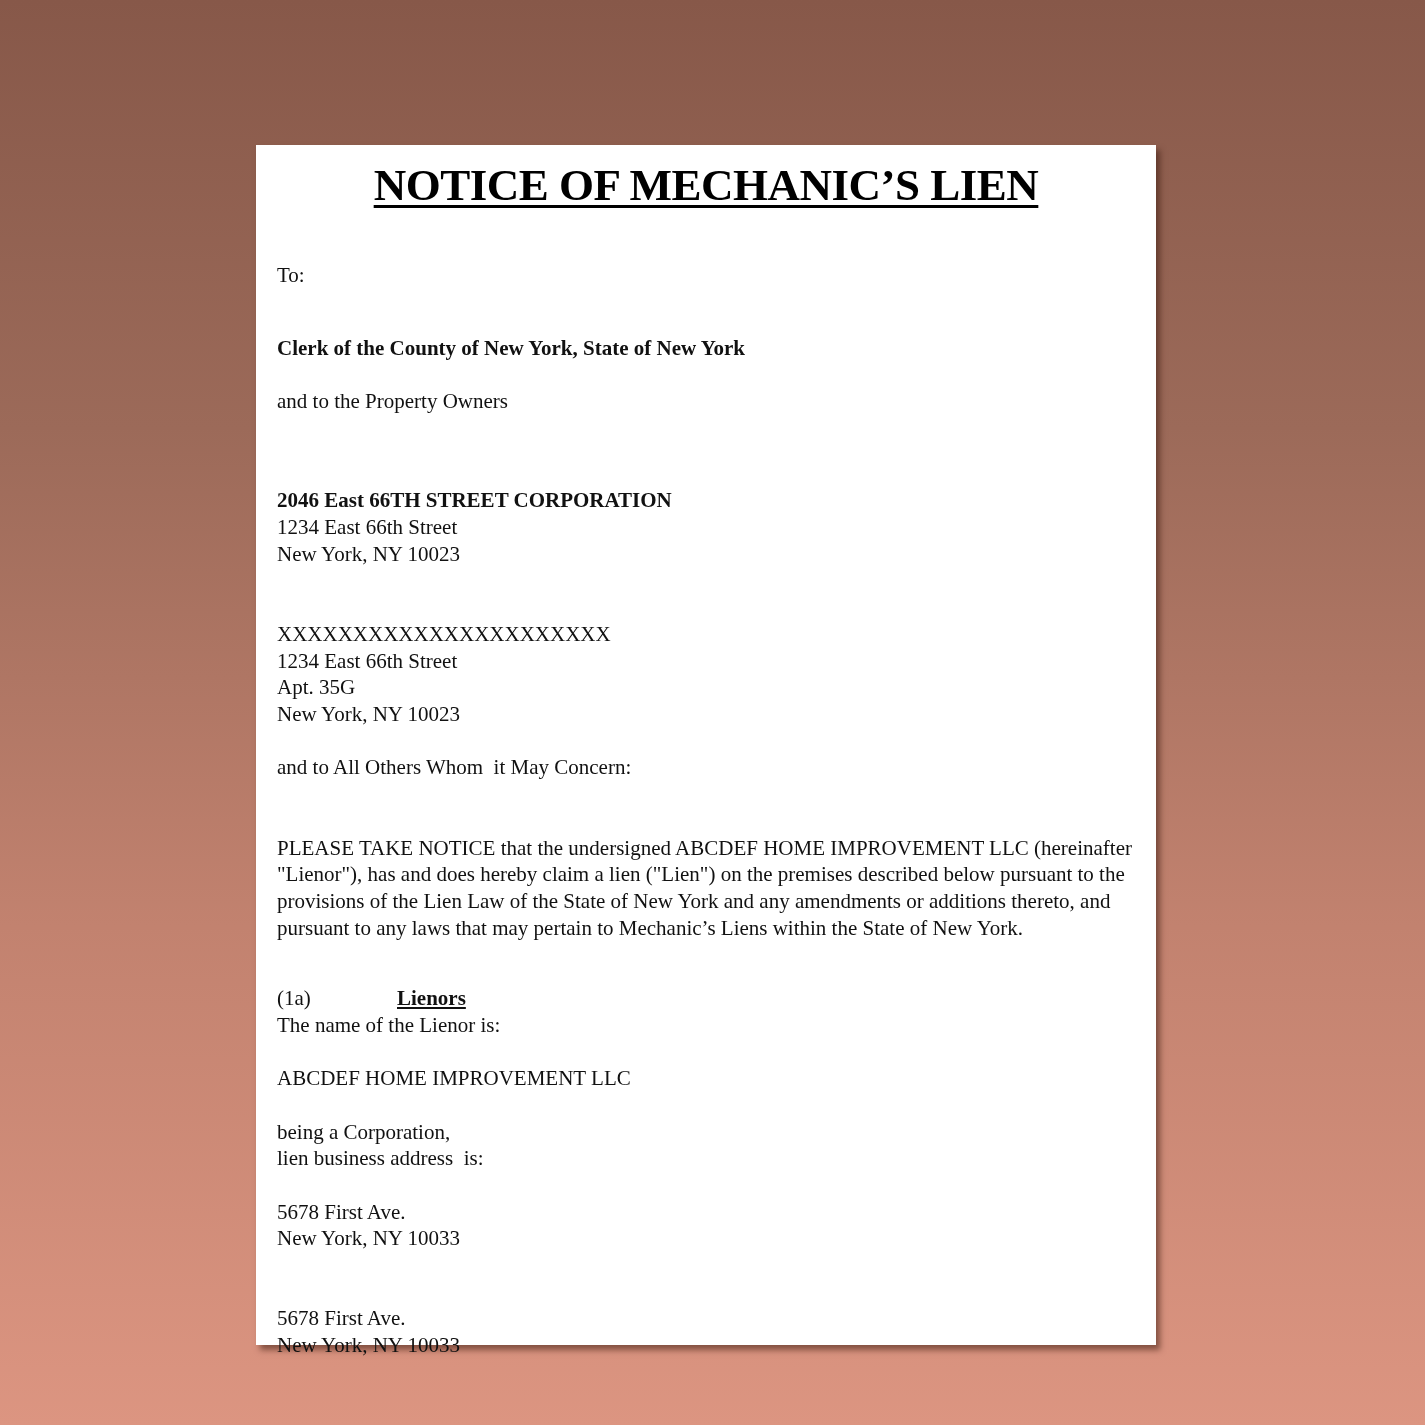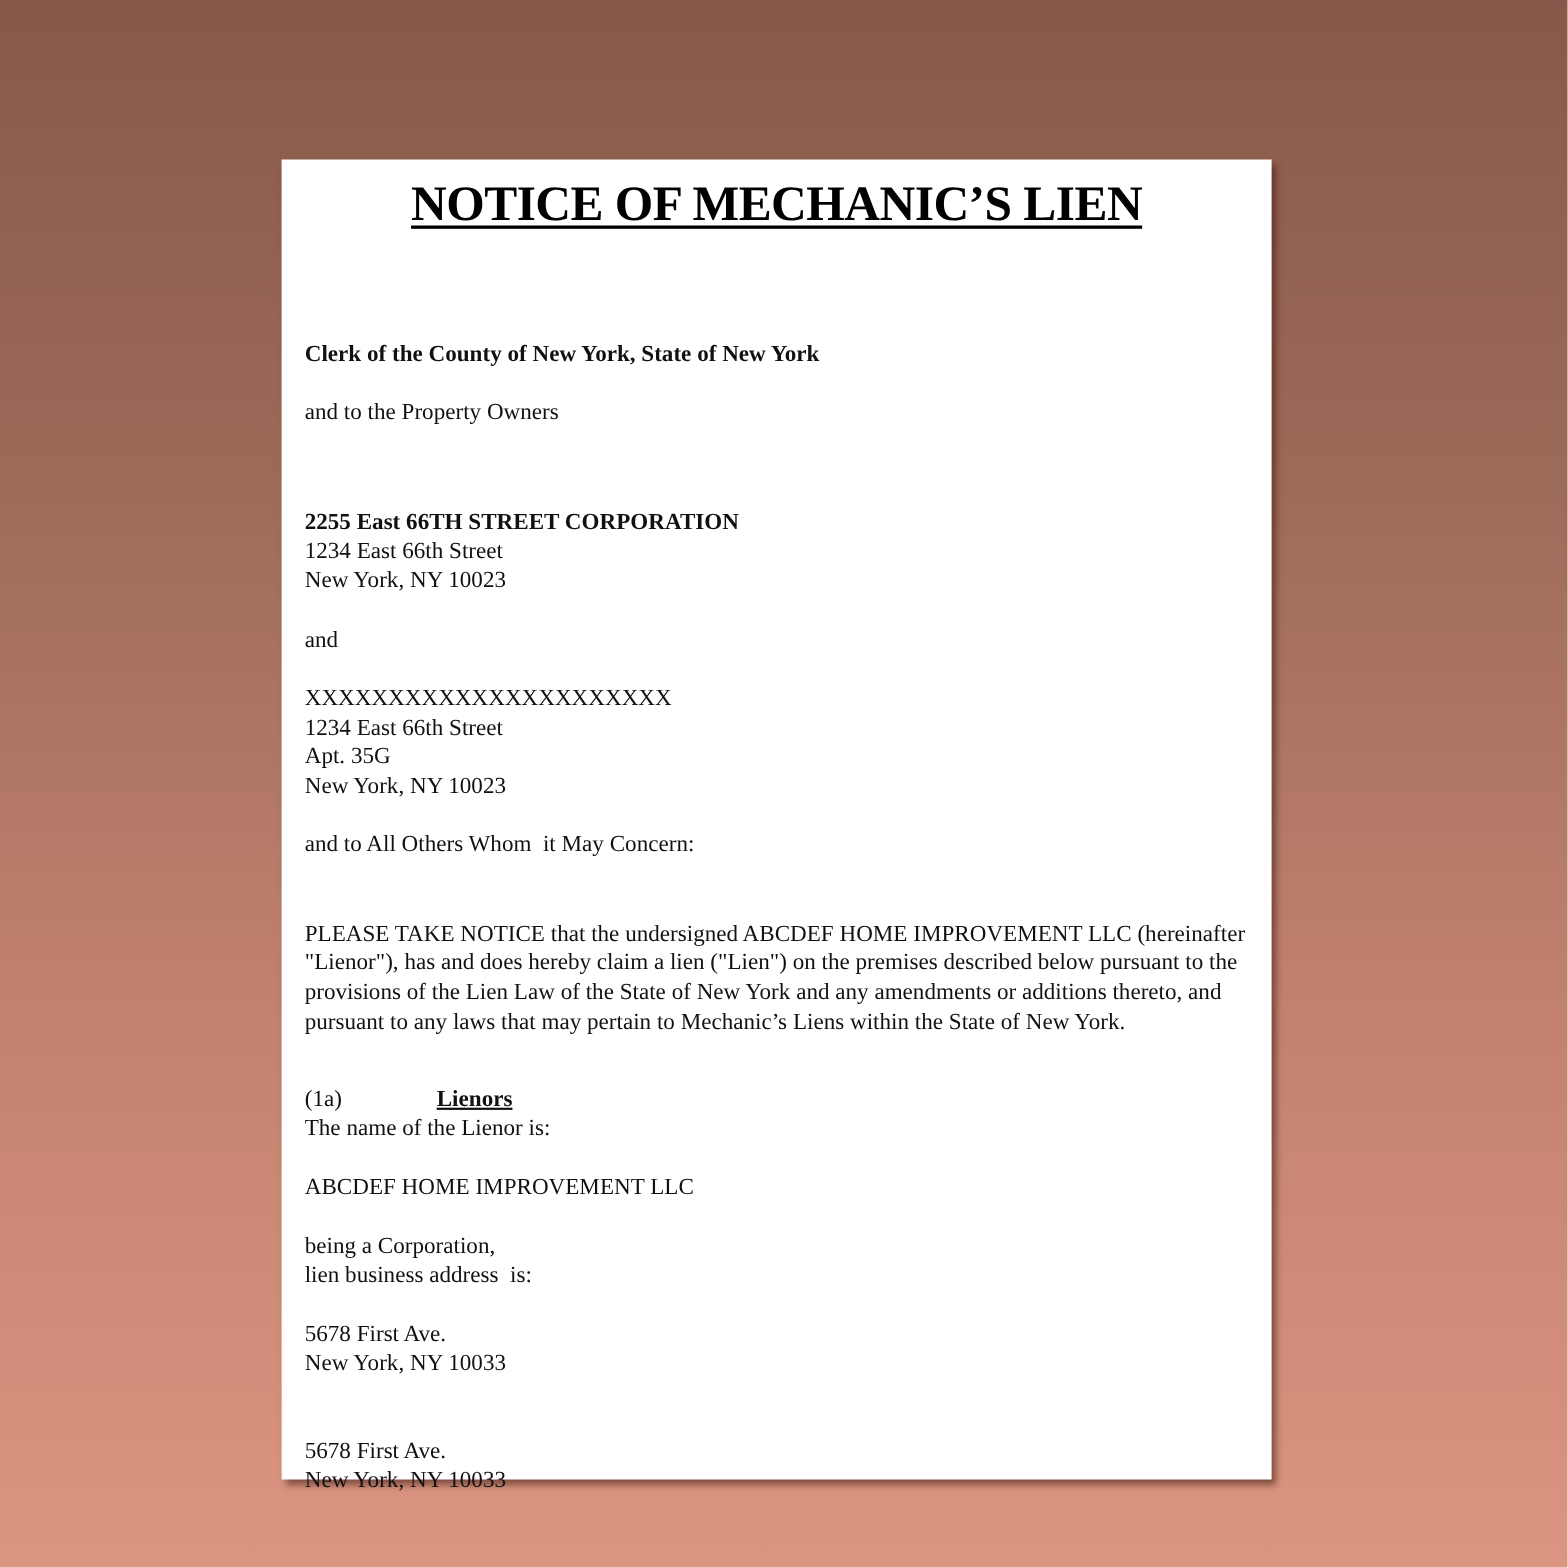--- a/index.html
+++ b/index.html
@@ -39,32 +39,32 @@
 </style>
 </head>
 <body>
 
 <div class="page">
   <div class="title">
     <span>NOTICE OF MECHANIC’S LIEN</span>
   </div>
 
   <div class="body">
+    <div class="line">To:</div>
     <div class="line bold">Clerk of the County of New York, State of New York</div>
     <div class="gap"></div>
     <div class="line">and to the Property Owners</div>
     <div class="gap"></div>
 
     <div>
-      <div class="line bold">2255 East 66TH STREET CORPORATION</div>
+      <div class="line bold">2046 East 66TH STREET CORPORATION</div>
       <div class="line">1234 East 66th Street</div>
       <div class="line">New York, NY 10023</div>
     </div>
     <div class="gap"></div>
-    <div class="line">and</div>
     <div class="gap"></div>
 
     <div>
       <div class="line">XXXXXXXXXXXXXXXXXXXXXX</div>
       <div class="line">1234 East 66th Street</div>
       <div class="line">Apt. 35G</div>
       <div class="line">New York, NY 10023</div>
     </div>
     <div class="gap"></div>
     <div class="line">and to All Others Whom  it May Concern:</div>

